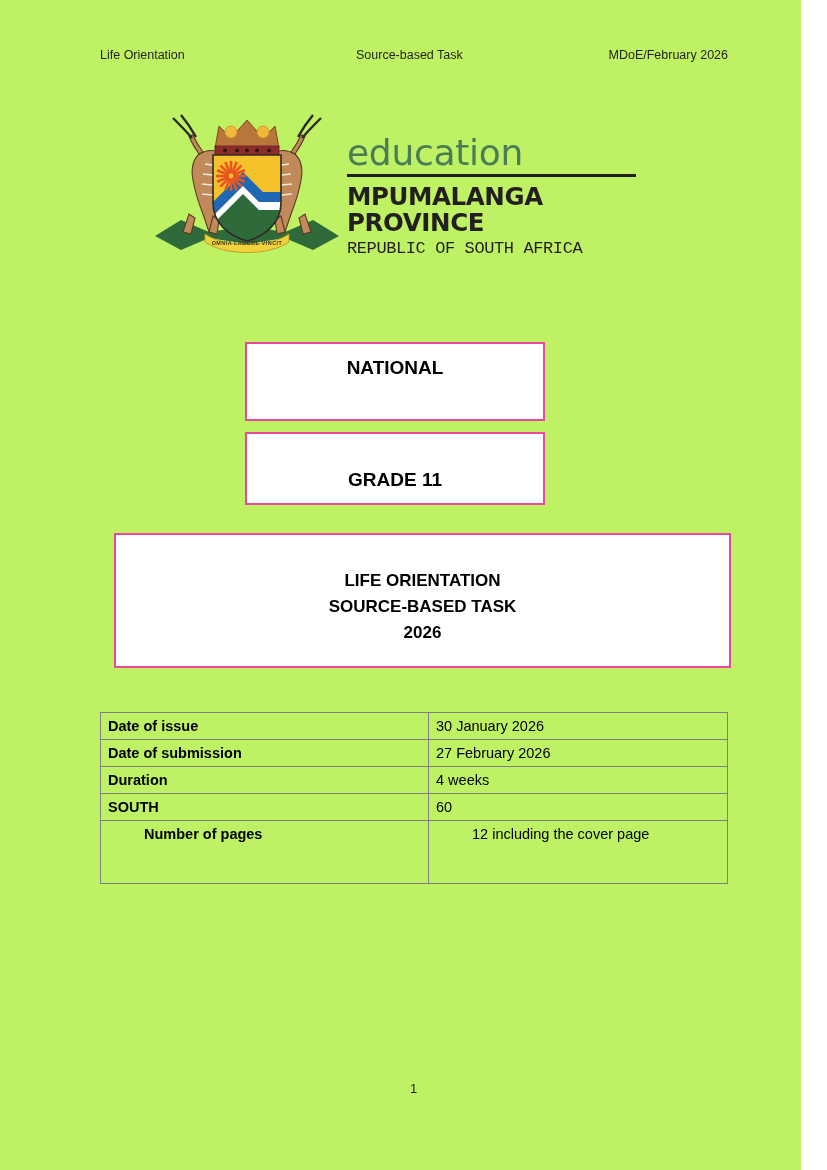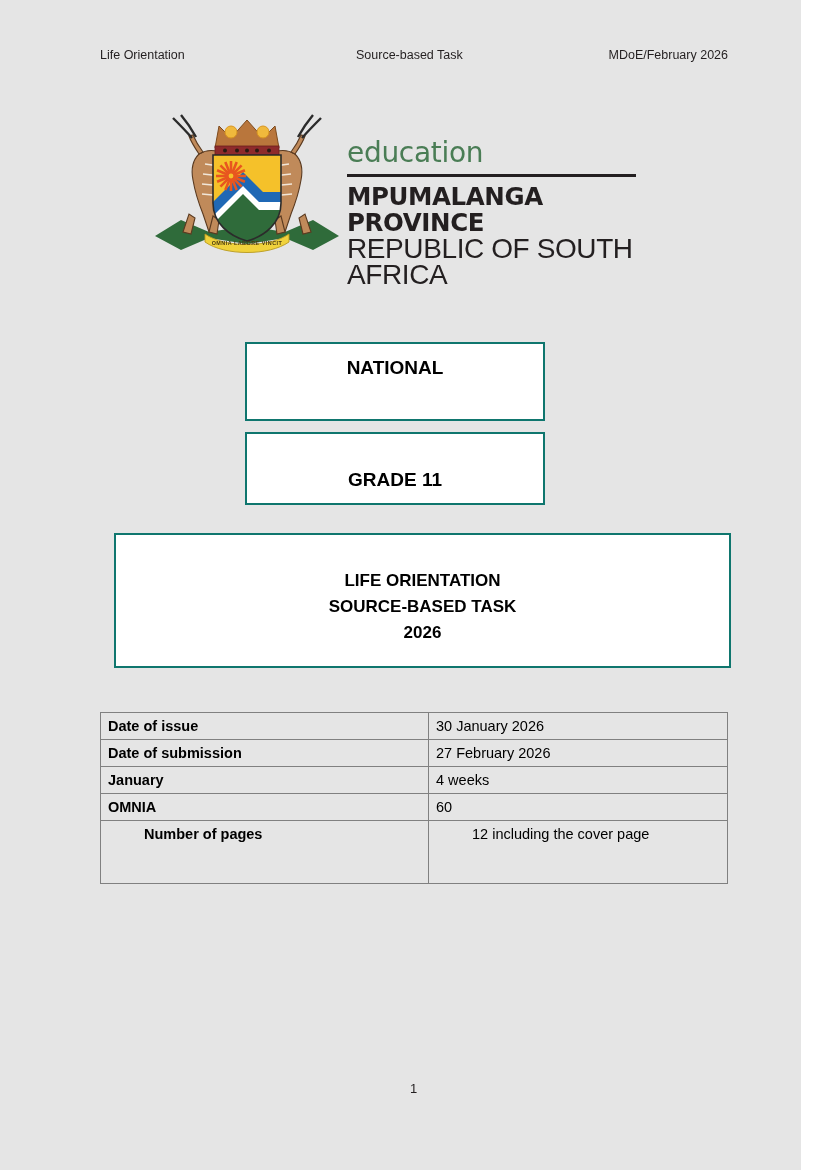--- a/index.html
+++ b/index.html
@@ -8,21 +8,21 @@
     background: #ffffff;
   }
   body {
     font-family: "Liberation Sans", sans-serif;
     color: #000000;
   }
   .page {
     position: relative;
     width: 801px;
     height: 1170px;
-    background: #e5e5e5;
+    background: #bef264;
     overflow: hidden;
   }
 
   
   .doc-header {
     position: absolute;
     left: 100px;
     top: 48px;
     width: 628px;
     height: 20px;
@@ -49,53 +49,53 @@
     height: 152px;
   }
   .wordmark {
     position: absolute;
     left: 200px;
     top: 26px;
     width: 300px;
   }
   .wordmark .wm-education {
     font-family: "DejaVu Sans", sans-serif;
-    font-size: 28px;
+    font-size: 36px;
     line-height: 38px;
     color: #4a7d55;
     letter-spacing: -0.3px;
   }
   .wordmark .wm-rule {
     margin-top: 2px;
     height: 3px;
     background: #231f20;
     width: 289px;
   }
   .wordmark .wm-province {
     font-family: "DejaVu Sans", sans-serif;
     font-weight: bold;
     font-size: 24.5px;
     line-height: 26px;
     color: #231f20;
     letter-spacing: -0.4px;
     margin-top: 7px;
   }
   .wordmark .wm-republic {
-    font-family: Liberation Sans, sans-serif;
-    font-size: 28px;
+    font-family: Liberation Mono, monospace;
+    font-size: 17px;
     line-height: 26px;
     color: #231f20;
     letter-spacing: -0.4px;
   }
 
   
   .box {
     position: absolute;
     box-sizing: border-box;
-    border: 2px solid #0f766e;
+    border: 2px solid #ec4899;
     background: #ffffff;
     font-weight: bold;
     text-align: center;
     color: #000000;
   }
   .box-nsc {
     left: 245px;
     top: 342px;
     width: 300px;
     height: 79px;
@@ -303,25 +303,25 @@
     <tbody>
       <tr>
         <td class="key">Date of issue</td>
         <td class="val">30 January 2026</td>
       </tr>
       <tr>
         <td class="key">Date of submission</td>
         <td class="val">27 February 2026</td>
       </tr>
       <tr>
-        <td class="key">January</td>
+        <td class="key">Duration</td>
         <td class="val">4 weeks</td>
       </tr>
       <tr>
-        <td class="key">OMNIA</td>
+        <td class="key">SOUTH</td>
         <td class="val">60</td>
       </tr>
       <tr class="last">
         <td class="key">Number of pages</td>
         <td class="val">12 including the cover page</td>
       </tr>
     </tbody>
   </table>
 
   <div class="page-number">1</div>

